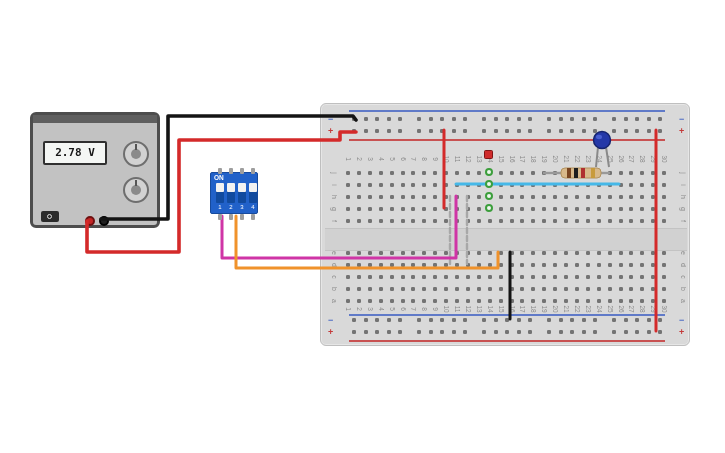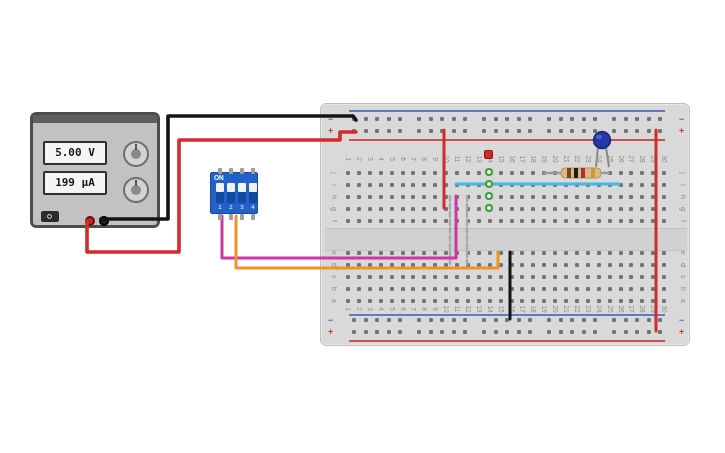--- a/index.html
+++ b/index.html
@@ -625,22 +625,21 @@
       <div class="dippin" style="left: 18px; top: -5px;"></div>
       <div class="dippin" style="left: 18px; top: 41px;"></div>
       <div class="dippin" style="left: 29px; top: -5px;"></div>
       <div class="dippin" style="left: 29px; top: 41px;"></div>
       <div class="dippin" style="left: 40px; top: -5px;"></div>
       <div class="dippin" style="left: 40px; top: 41px;"></div>
     </div>
 
   <div id="psu">
     <div class="topstrip"></div>
-    <div class="lcd" style="top:26px">5.00 V</div>
-    <div class="lcd" style="top:56px">199 µA</div>
+    <div class="lcd" style="top:26px">2.78 V</div>
     <div class="knob" style="top:26px">
       <div class="inner"></div>
       <div class="mark"></div>
     </div>
     <div class="knob" style="top:62px">
       <div class="inner"></div>
       <div class="mark"></div>
     </div>
     <div id="pwrbtn">
         <div class="glyph"></div>

